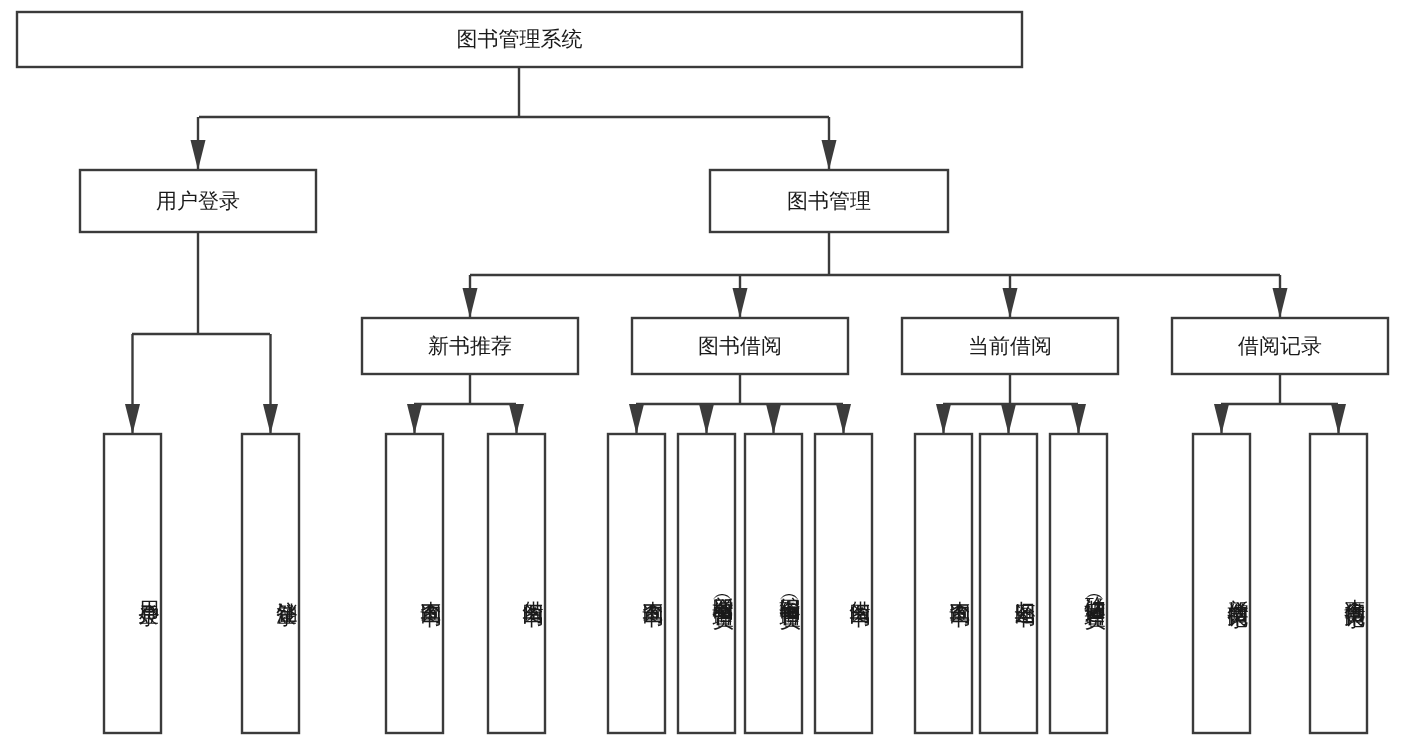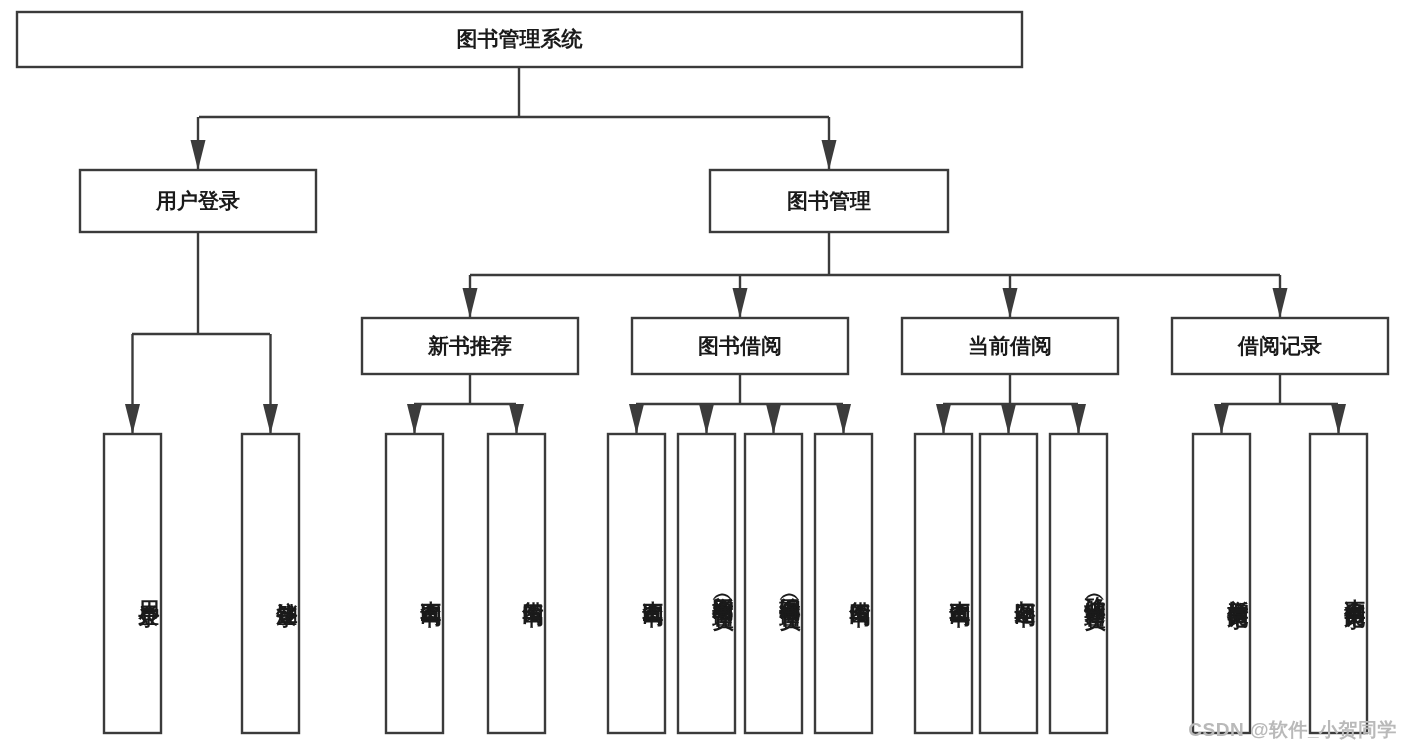--- a/index.html
+++ b/index.html
@@ -11,21 +11,20 @@
     width: 1405px;
     height: 747px;
     font-family: "Liberation Sans", "DejaVu Sans", sans-serif;
     overflow: hidden;
     position: relative;
   }
   #diagram-root {
     position: relative;
     width: 1405px;
     height: 747px;
-    font-weight: bold;
   }
   svg#diagram-svg {
     position: absolute;
     top: 0;
     left: 0;
     width: 1405px;
     height: 747px;
   }
   .node-box {
     fill: #ffffff;
@@ -180,14 +179,13 @@
       <div class="node-label-v" style="left: 678px; top: 448px; width: 57px; height: 279px;">新增图书（管理员）</div>
       <div class="node-label-v" style="left: 745px; top: 448px; width: 57px; height: 279px;">编辑图书（管理员）</div>
       <div class="node-label-v" style="left: 815px; top: 448px; width: 57px; height: 279px;">借阅图书</div>
       <div class="node-label-v" style="left: 915px; top: 448px; width: 57px; height: 279px;">查询图书</div>
       <div class="node-label-v" style="left: 980px; top: 448px; width: 57px; height: 279px;">归还图书</div>
       <div class="node-label-v" style="left: 1050px; top: 448px; width: 57px; height: 279px;">确认归还（管理员）</div>
       <div class="node-label-v" style="left: 1193px; top: 448px; width: 57px; height: 279px;">新增借阅记录</div>
       <div class="node-label-v" style="left: 1310px; top: 448px; width: 57px; height: 279px;">查询借阅记录</div>
     </div>
 
-  <div class="watermark">CSDN @软件_小贺同学</div>
 </div>
 
 </body></html>

